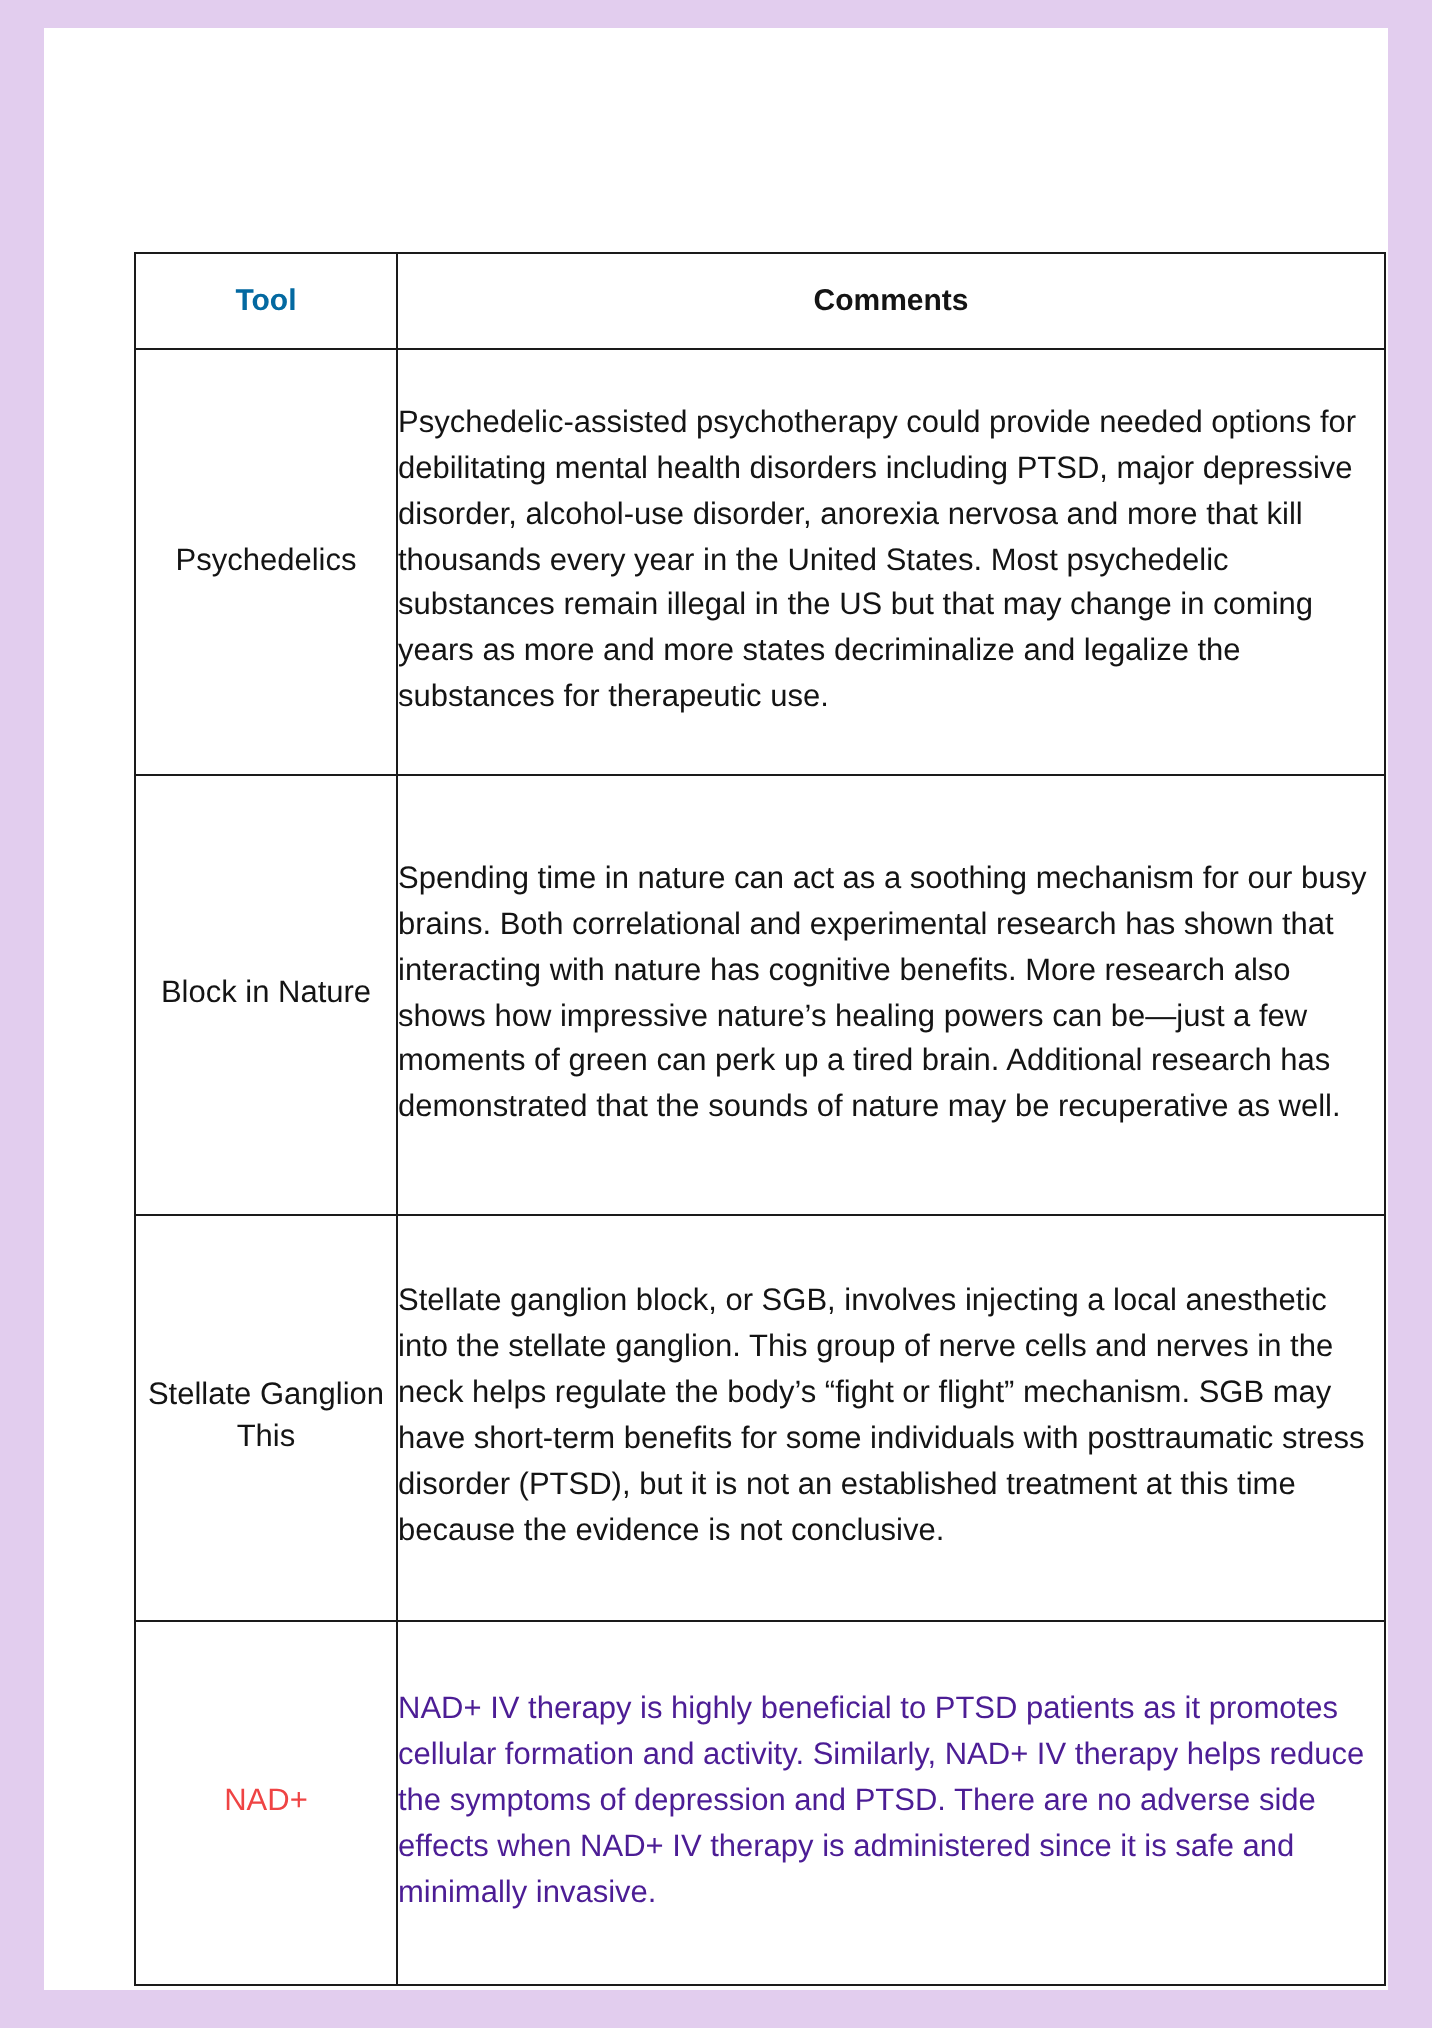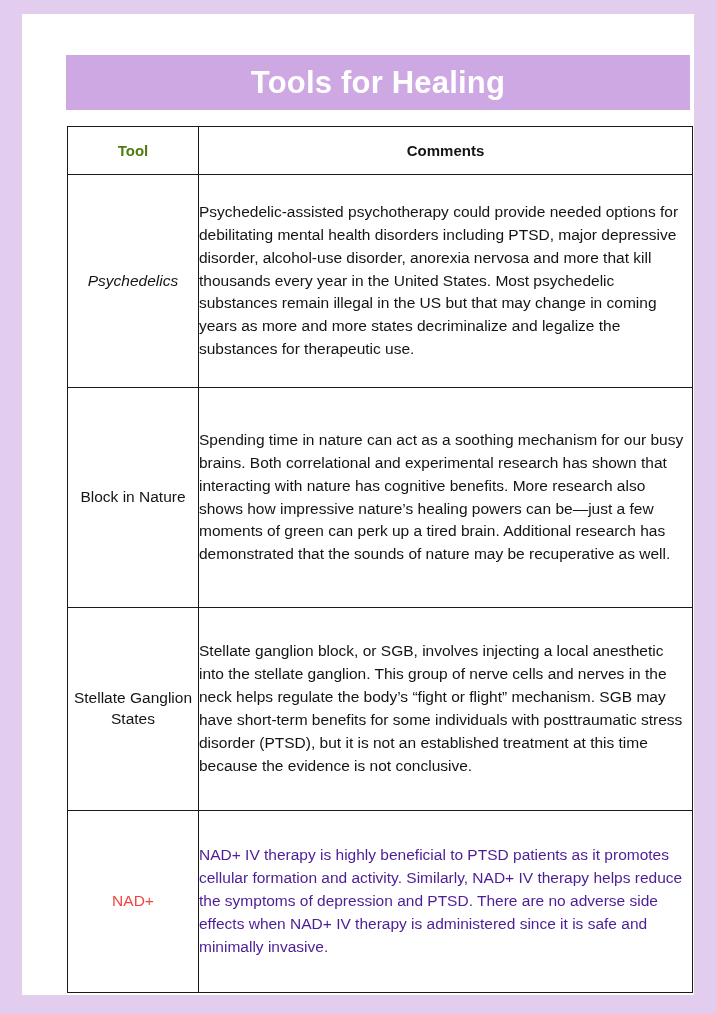--- a/index.html
+++ b/index.html
@@ -94,46 +94,43 @@
   .row-1 { height: 213px; }
   .row-2 { height: 220px; }
   .row-3 { height: 203px; }
   .row-4 { height: 182px; }
 </style>
 </head>
 <body style="background: rgb(226, 205, 238);">
 
 <div class="page-frame" style="background: rgb(255, 255, 255);">
 
-  <div class="title-banner" style="background: rgb(205, 168, 226);">
-    <span class="title-text" style="color: rgb(255, 255, 255);">Tools for Healing</span>
-  </div>
 
   <table class="tools-table">
     <colgroup>
       <col class="col-tool">
       <col class="col-comments">
     </colgroup>
     <thead>
       <tr class="header-row">
-        <th style="border-color: rgb(26, 26, 26); color: #4d7c0f; margin-top: 24px;">Tool</th>
+        <th style="border-color: rgb(26, 26, 26); color: #0369a1; margin-top: 24px;">Tool</th>
         <th style="border-color: rgb(26, 26, 26); color: rgb(20, 20, 20);">Comments</th>
       </tr>
     </thead>
     <tbody>
       <tr class="row-1">
-        <td class="cell-tool" style="border-color: rgb(26, 26, 26); color: rgb(20, 20, 20); font-style: italic;">Psychedelics</td>
+        <td class="cell-tool" style="border-color: rgb(26, 26, 26); color: rgb(20, 20, 20);">Psychedelics</td>
         <td class="cell-comments" style="border-color: rgb(26, 26, 26); color: rgb(20, 20, 20);">Psychedelic-assisted psychotherapy could provide needed options for debilitating mental health disorders including PTSD, major depressive disorder, alcohol-use disorder, anorexia nervosa and more that kill thousands every year in the United States. Most psychedelic substances remain illegal in the US but that may change in coming years as more and more states decriminalize and legalize the substances for therapeutic use.</td>
       </tr>
       <tr class="row-2">
         <td class="cell-tool" style="border-color: rgb(26, 26, 26); color: rgb(20, 20, 20);">Block in Nature</td>
         <td class="cell-comments" style="border-color: rgb(26, 26, 26); color: rgb(20, 20, 20);">Spending time in nature can act as a soothing mechanism for our busy brains. Both correlational and experimental research has shown that interacting with nature has cognitive benefits. More research also shows how impressive nature’s healing powers can be—just a few moments of green can perk up a tired brain. Additional research has demonstrated that the sounds of nature may be recuperative as well.</td>
       </tr>
       <tr class="row-3">
-        <td class="cell-tool" style="border-color: rgb(26, 26, 26); color: rgb(20, 20, 20);">Stellate Ganglion States</td>
+        <td class="cell-tool" style="border-color: rgb(26, 26, 26); color: rgb(20, 20, 20);">Stellate Ganglion This</td>
         <td class="cell-comments" style="border-color: rgb(26, 26, 26); color: rgb(20, 20, 20);">Stellate ganglion block, or SGB, involves injecting a local anesthetic into the stellate ganglion. This group of nerve cells and nerves in the neck helps regulate the body’s “fight or flight” mechanism. SGB may have short-term benefits for some individuals with posttraumatic stress disorder (PTSD), but it is not an established treatment at this time because the evidence is not conclusive.</td>
       </tr>
       <tr class="row-4">
         <td class="cell-tool" style="border-color: rgb(26, 26, 26); color: #ef4444;">NAD+</td>
         <td class="cell-comments" style="border-color: rgb(26, 26, 26); color: #4c1d95;">NAD+ IV therapy is highly beneficial to PTSD patients as it promotes cellular formation and activity. Similarly, NAD+ IV therapy helps reduce the symptoms of depression and PTSD. There are no adverse side effects when NAD+ IV therapy is administered since it is safe and minimally invasive.</td>
       </tr>
     </tbody>
   </table>
 
 </div>

